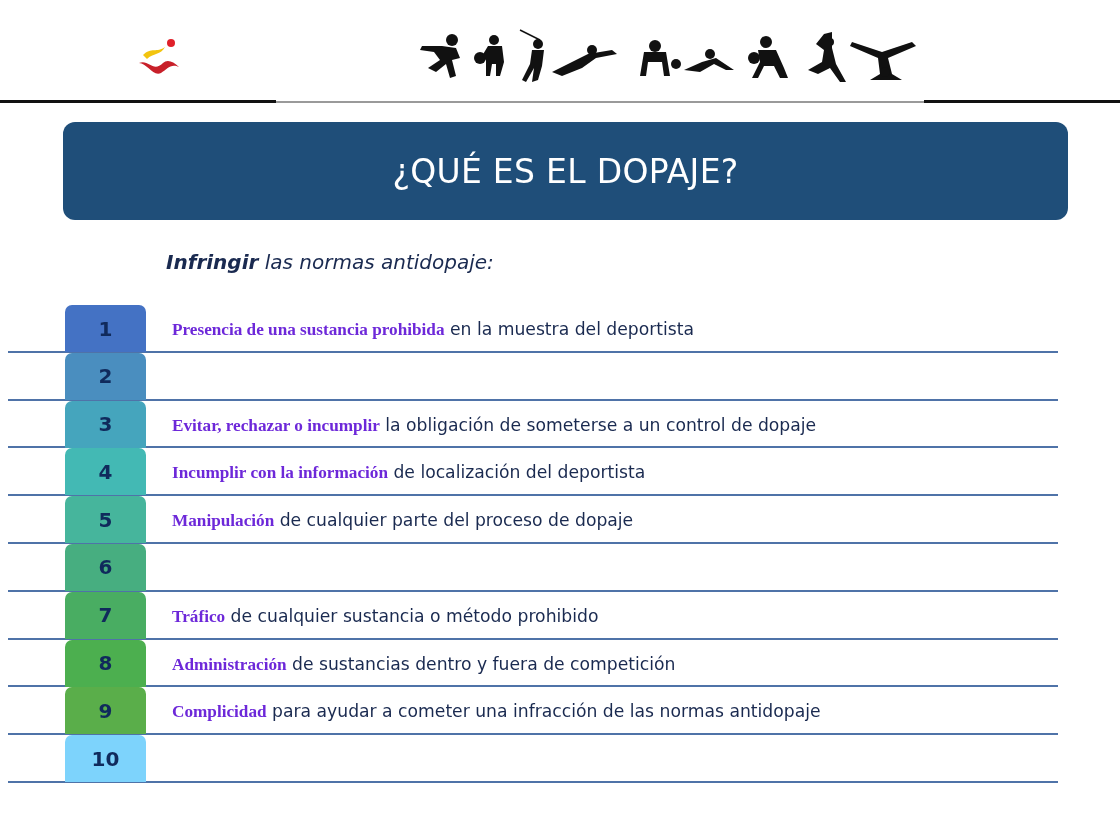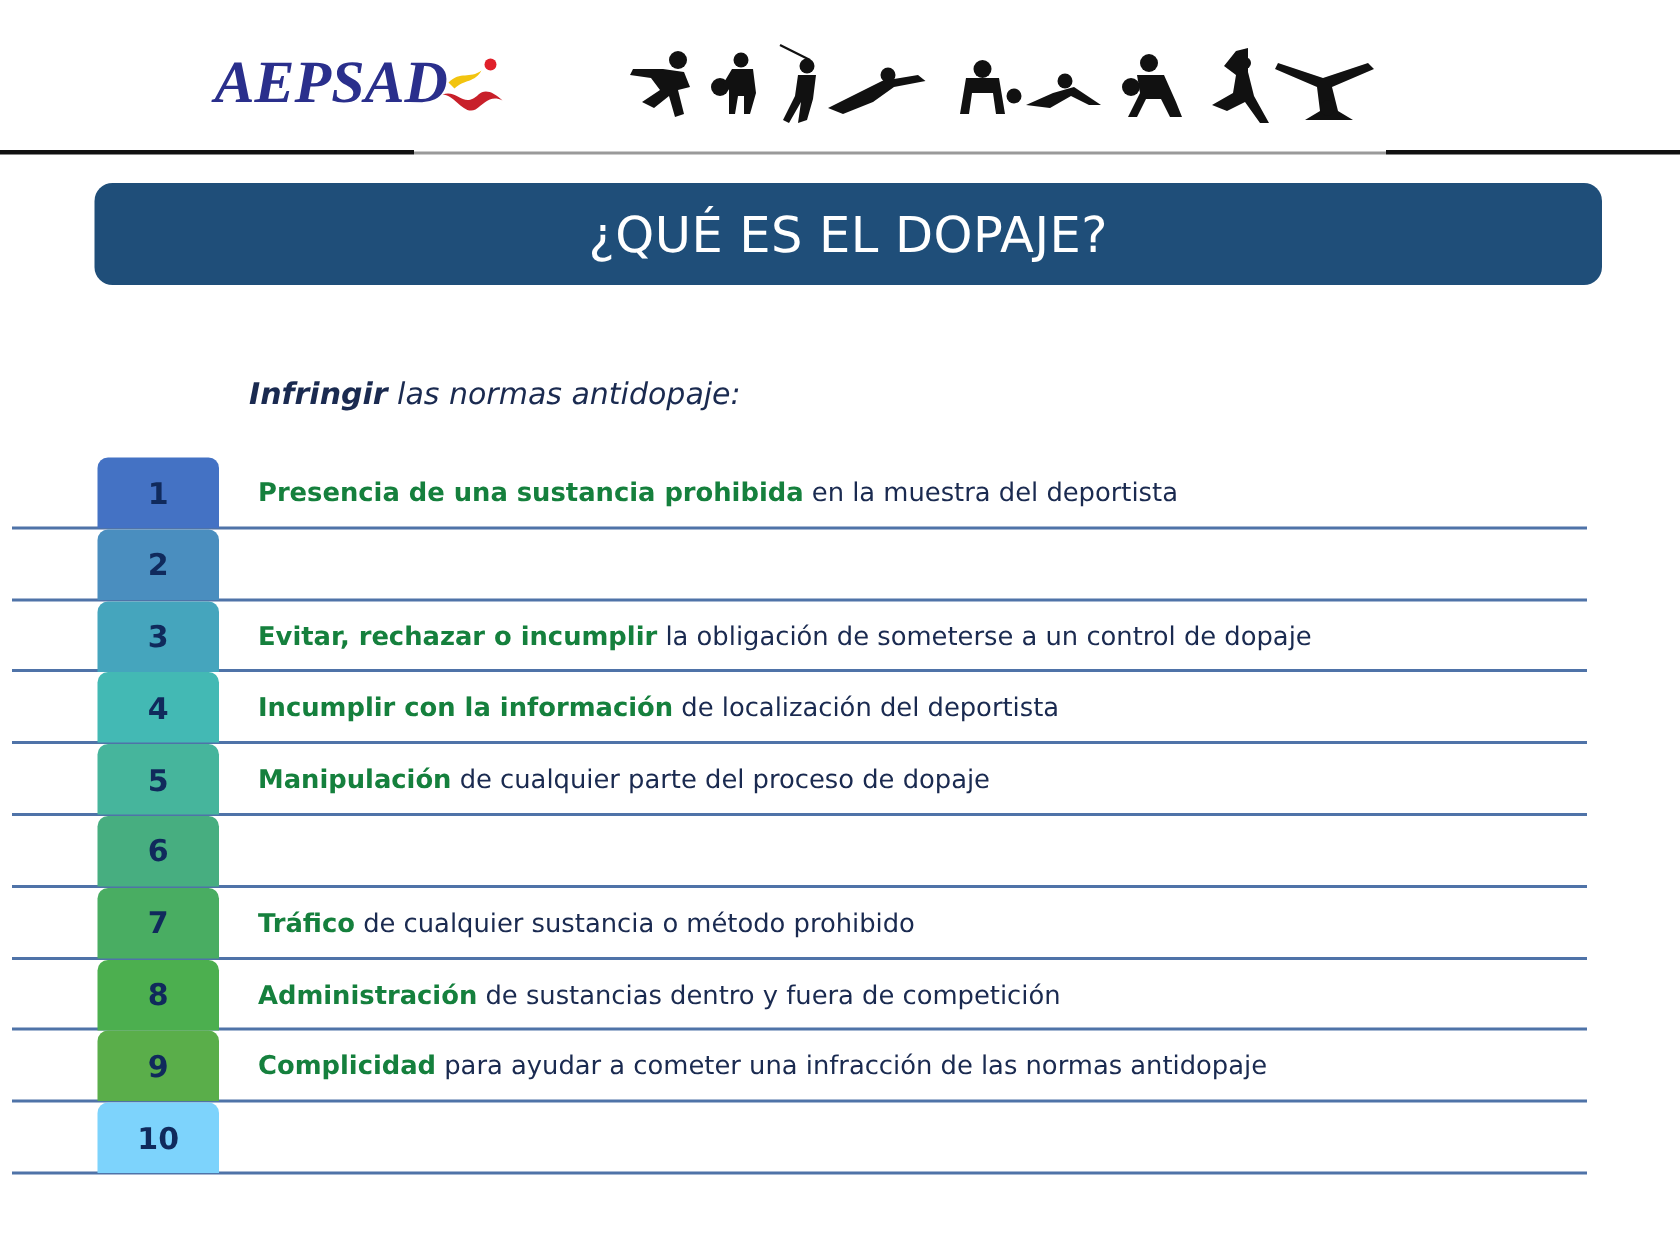--- a/index.html
+++ b/index.html
@@ -10,44 +10,43 @@
     .logo-text { font-family: "Liberation Serif", "DejaVu Serif", serif; font-style: italic; font-weight: bold;
                  font-size: 40px; color: #2a2f8c; letter-spacing: 0px; line-height: 1; }
     .logo-mark { width: 44px; height: 44px; margin-left: -6px; }
 
     .athletes { position: absolute; left: 412px; top: 28px; width: 590px; height: 58px; }
 
     .top-rule-left { position: absolute; left: 0; top: 100px; width: 276px; height: 3px; background: #111111; }
     .top-rule-mid { position: absolute; left: 276px; top: 101px; width: 648px; height: 2px; background: #9a9a9a; }
     .top-rule-right { position: absolute; left: 924px; top: 100px; width: 196px; height: 3px; background: #111111; }
 
-    .title-banner { position: absolute; left: 63px; top: 122px; width: 1005px; height: 68px; background: #1f4e79;
+    .title-banner { position: absolute; left: 63px; top: 122px; width: 1005px; height: 98px; background: #1f4e79;
                     border-radius: 12px; display: flex; align-items: center; justify-content: center; }
     .title-text { color: #ffffff; font-size: 33px; font-family: "DejaVu Sans", sans-serif; font-weight: normal;
                   letter-spacing: 0.3px; }
 
     .intro { position: absolute; left: 166px; top: 250px; font-family: "DejaVu Sans", sans-serif;
              font-size: 20px; color: #1a2a50; font-style: italic; }
     .intro b { font-weight: bold; }
 
     .rules { position: absolute; left: 0; top: 305px; width: 1120px; }
     .rule-row { position: relative; height: 47.8px; }
     .rule-line { position: absolute; left: 8px; width: 1050px; bottom: 0; height: 2px; background: #4f73a8; z-index: 1; }
     .rule-num { position: absolute; left: 65px; top: 0; width: 81px; height: 47px; border-radius: 7px 7px 0 0;
                 display: flex; align-items: center; justify-content: center; z-index: 2;
                 font-family: "DejaVu Sans", sans-serif; font-weight: bold; font-size: 20px; color: #102a5c; }
     .rule-text { position: absolute; left: 172px; top: 14px; font-family: "DejaVu Sans", sans-serif;
                  font-size: 17.2px; color: #1a2a50; white-space: nowrap; }
-    .rule-text b { font-weight: bold; color: #15803d; }
+    .rule-text b { font-weight: bold; color: #6d28d9; font-family: Liberation Serif, serif; }
   </style>
 </head>
 <body>
 
 <div class="logo">
-  <span class="logo-text">AEPSAD</span>
   <svg class="logo-mark" viewBox="0 0 44 44">
     <circle cx="34" cy="10" r="4" fill="#e0202a"></circle>
     <path d="M6 22 C14 14, 20 20, 28 14 C24 22, 16 20, 10 26 Z" fill="#f2c40f"></path>
     <path d="M2 30 C12 26, 16 40, 26 30 C30 26, 36 28, 42 34 C34 30, 30 36, 24 40 C16 44, 10 30, 2 30 Z" fill="#c8202a"></path>
   </svg>
 </div>
 
 <svg class="athletes" viewBox="0 0 590 58">
   <g fill="#111111">
     <g>

